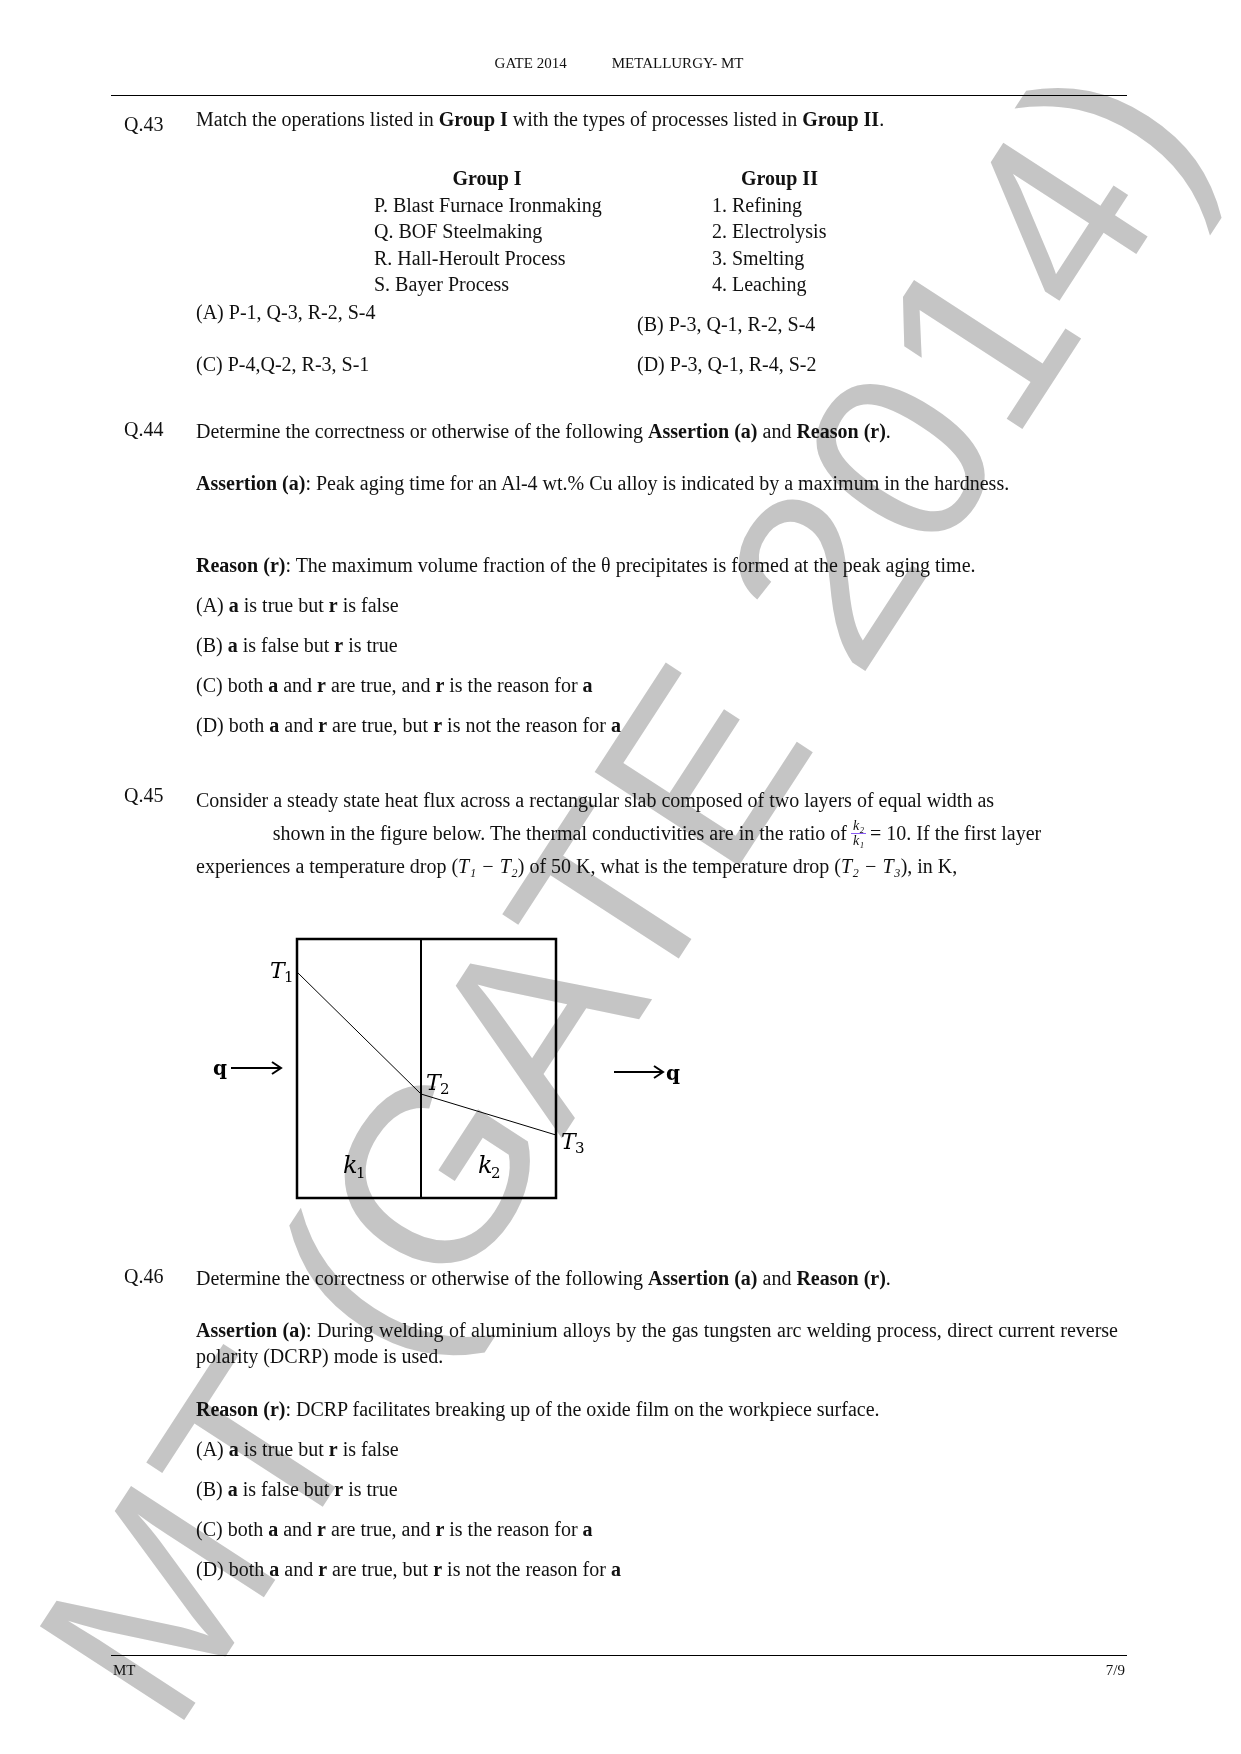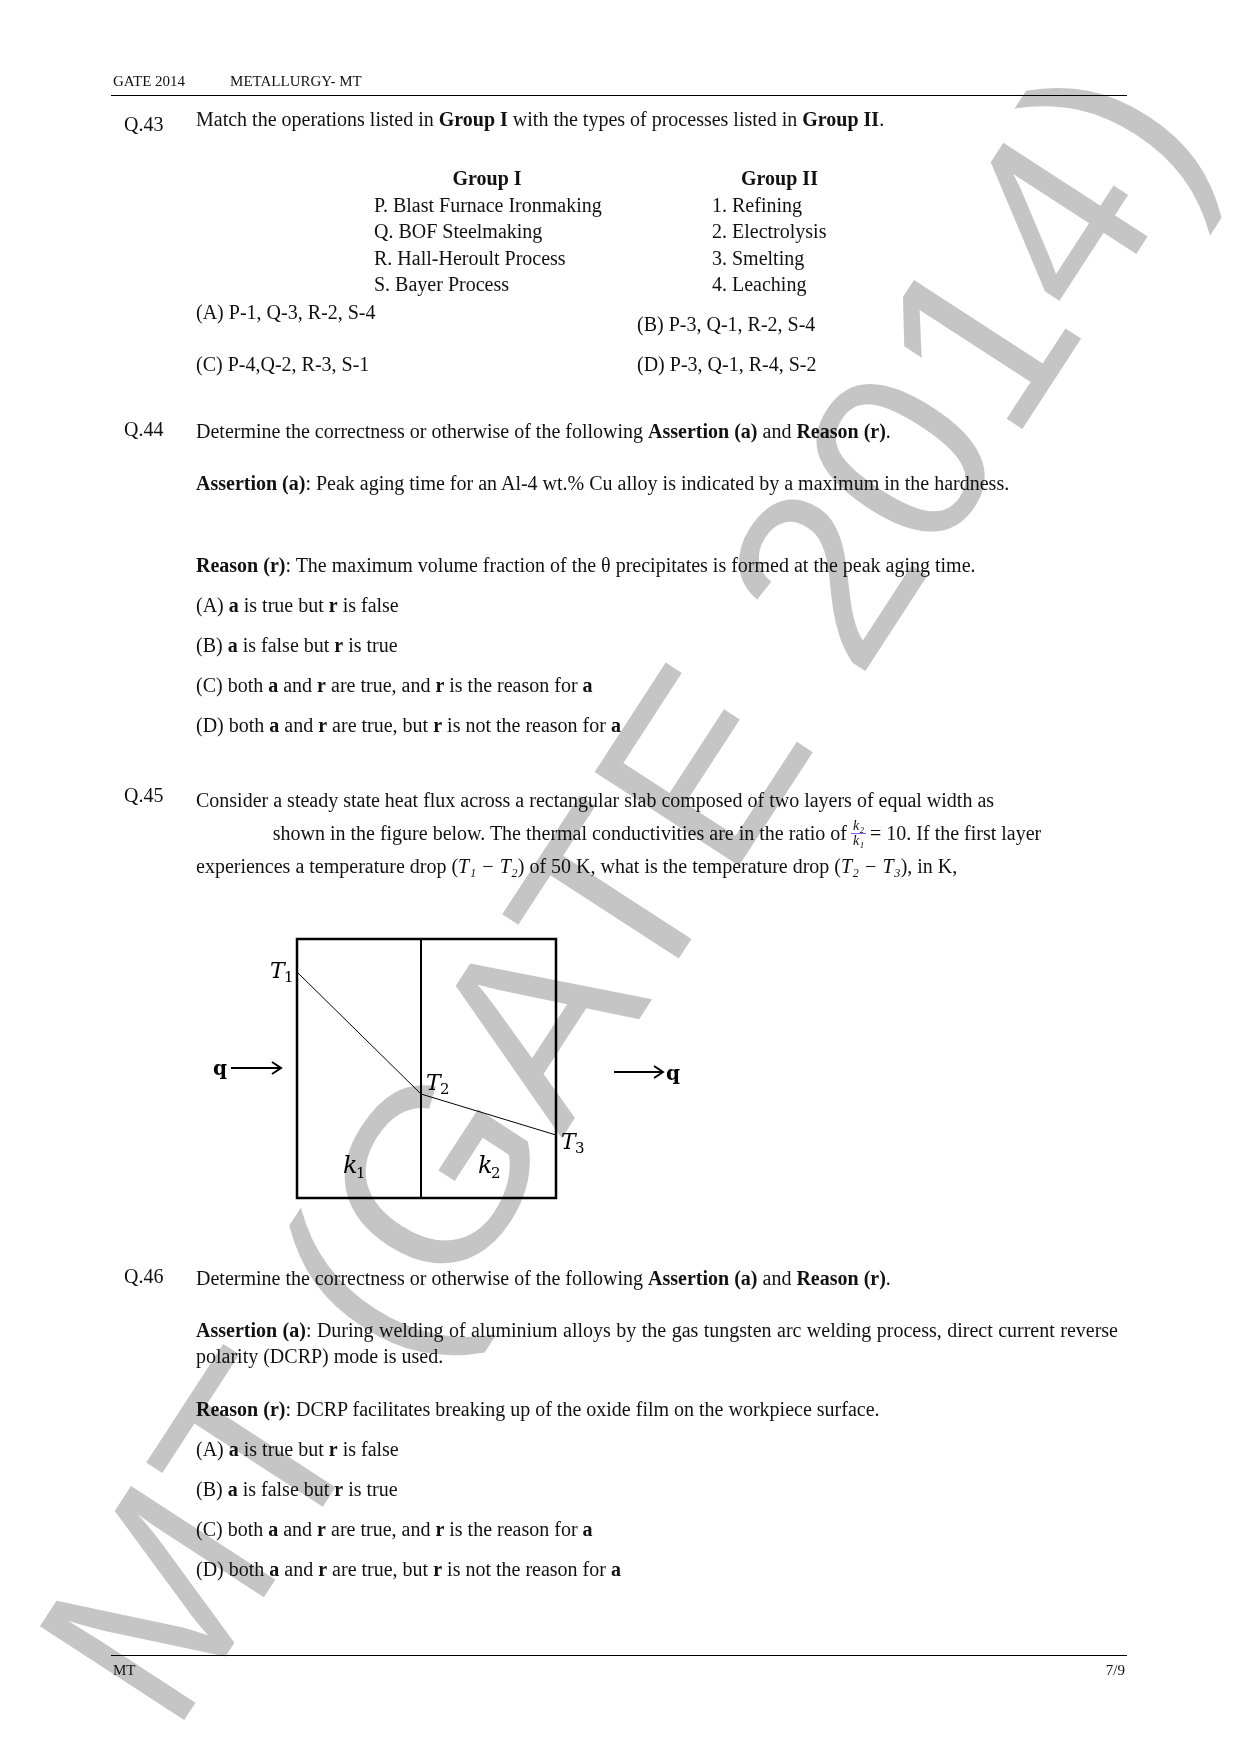--- a/index.html
+++ b/index.html
@@ -1,19 +1,19 @@
 <!DOCTYPE html>
 <html><head>
 <meta charset="utf-8">
 <style>
   * { margin: 0; padding: 0; box-sizing: border-box; }
   html, body { width: 1241px; height: 1754px; background: #ffffff; }
   body { position: relative; font-family: "Liberation Serif", serif; color: #111; overflow: hidden; }
   .page { position: absolute; left: 0; top: 0; width: 1241px; height: 1754px; }
-  .hdr { position: absolute; left: 113px; right: 116px; top: 73px; font-size: 15px; display: flex; justify-content: flex-start; gap: 45px; }
+  .hdr { position: absolute; left: 113px; right: 116px; top: 55px; font-size: 15px; display: flex; justify-content: center; gap: 45px; }
   .hdr-rule { position: absolute; left: 111px; right: 114px; top: 95px; height: 0; border-top: 1.5px solid #000; }
   .ftr-rule { position: absolute; left: 111px; right: 114px; top: 1655px; height: 0; border-top: 1.5px solid #000; }
   .ftr { position: absolute; left: 113px; right: 116px; top: 1662px; font-size: 15px; display: flex; justify-content: space-between; }
   .qnum { position: absolute; left: 124px; font-size: 20px; }
   .qbody { position: absolute; left: 196px; width: 922px; font-size: 20px; line-height: 26px; }
   .just { text-align: justify; text-align-last: left; }
   b { font-weight: bold; }
   i.m { font-style: italic; }
 
   .grp { position: absolute; font-size: 20px; line-height: 26.5px; }

